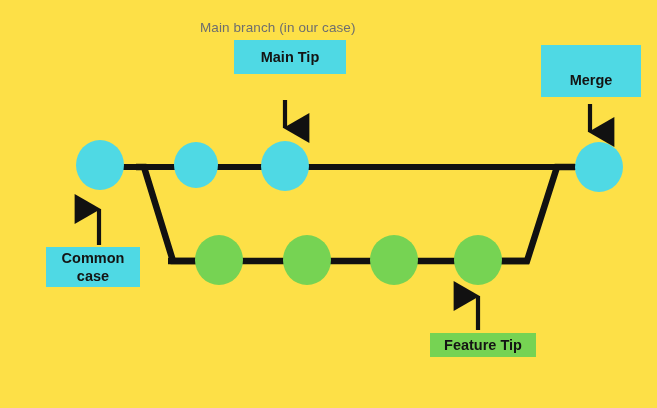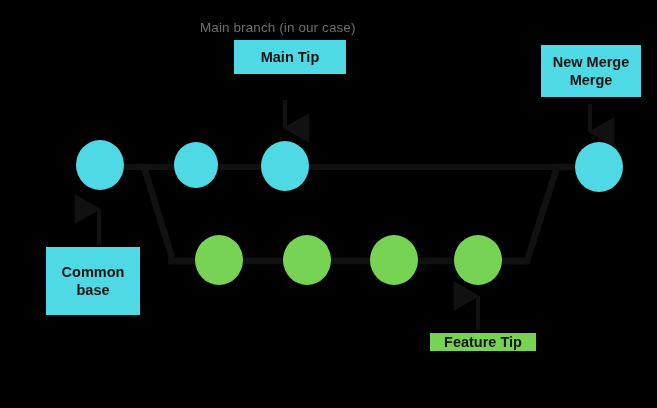--- a/index.html
+++ b/index.html
@@ -8,21 +8,21 @@
     padding: 0;
     background: #ffffff;
   }
   body {
     font-family: "Liberation Sans", sans-serif;
   }
   #diagram-root {
     position: relative;
     width: 657px;
     height: 408px;
-    background: #000000;
+    background: #fde047;
     overflow: hidden;
   }
   #diagram-svg {
     position: absolute;
     left: 0;
     top: 0;
     width: 657px;
     height: 408px;
   }
   .caption {
@@ -64,27 +64,27 @@
   .tag-merge-commit {
     left: 541px;
     top: 45px;
     width: 100px;
     height: 52px;
   }
   .tag-common-base {
     left: 46px;
     top: 247px;
     width: 94px;
-    height: 68px;
+    height: 40px;
   }
   .tag-feature-tip {
     left: 430px;
     top: 333px;
     width: 106px;
-    height: 18px;
+    height: 24px;
   }
 </style>
 </head>
 <body>
 
 <div id="diagram-root">
 
   <svg id="diagram-svg" viewBox="0 0 657 408">
     <defs>
       <marker id="arrowhead-down" markerWidth="8" markerHeight="8" refX="4" refY="7" orient="auto" markerUnits="strokeWidth">
@@ -126,29 +126,29 @@
 
   <div class="caption main-caption">Main branch (in our case)</div>
 
 
   <div class="tag-box tag-main-tip" style="background:#4FD9E4;">
     <span>Main Tip</span>
   </div>
 
   <div class="tag-box tag-merge-commit" style="background:#4FD9E4;">
     <span>
-      <span>New Merge</span><br>
+      <br>
       <span>Merge</span>
     </span>
   </div>
 
   <div class="tag-box tag-common-base" style="background:#4FD9E4;">
     <span>
       <span>Common</span><br>
-      <span>base</span>
+      <span>case</span>
     </span>
   </div>
 
   <div class="tag-box tag-feature-tip" style="background:#76D353;">
     <span>Feature Tip</span>
   </div>
 
 </div>
 
 </body></html>

